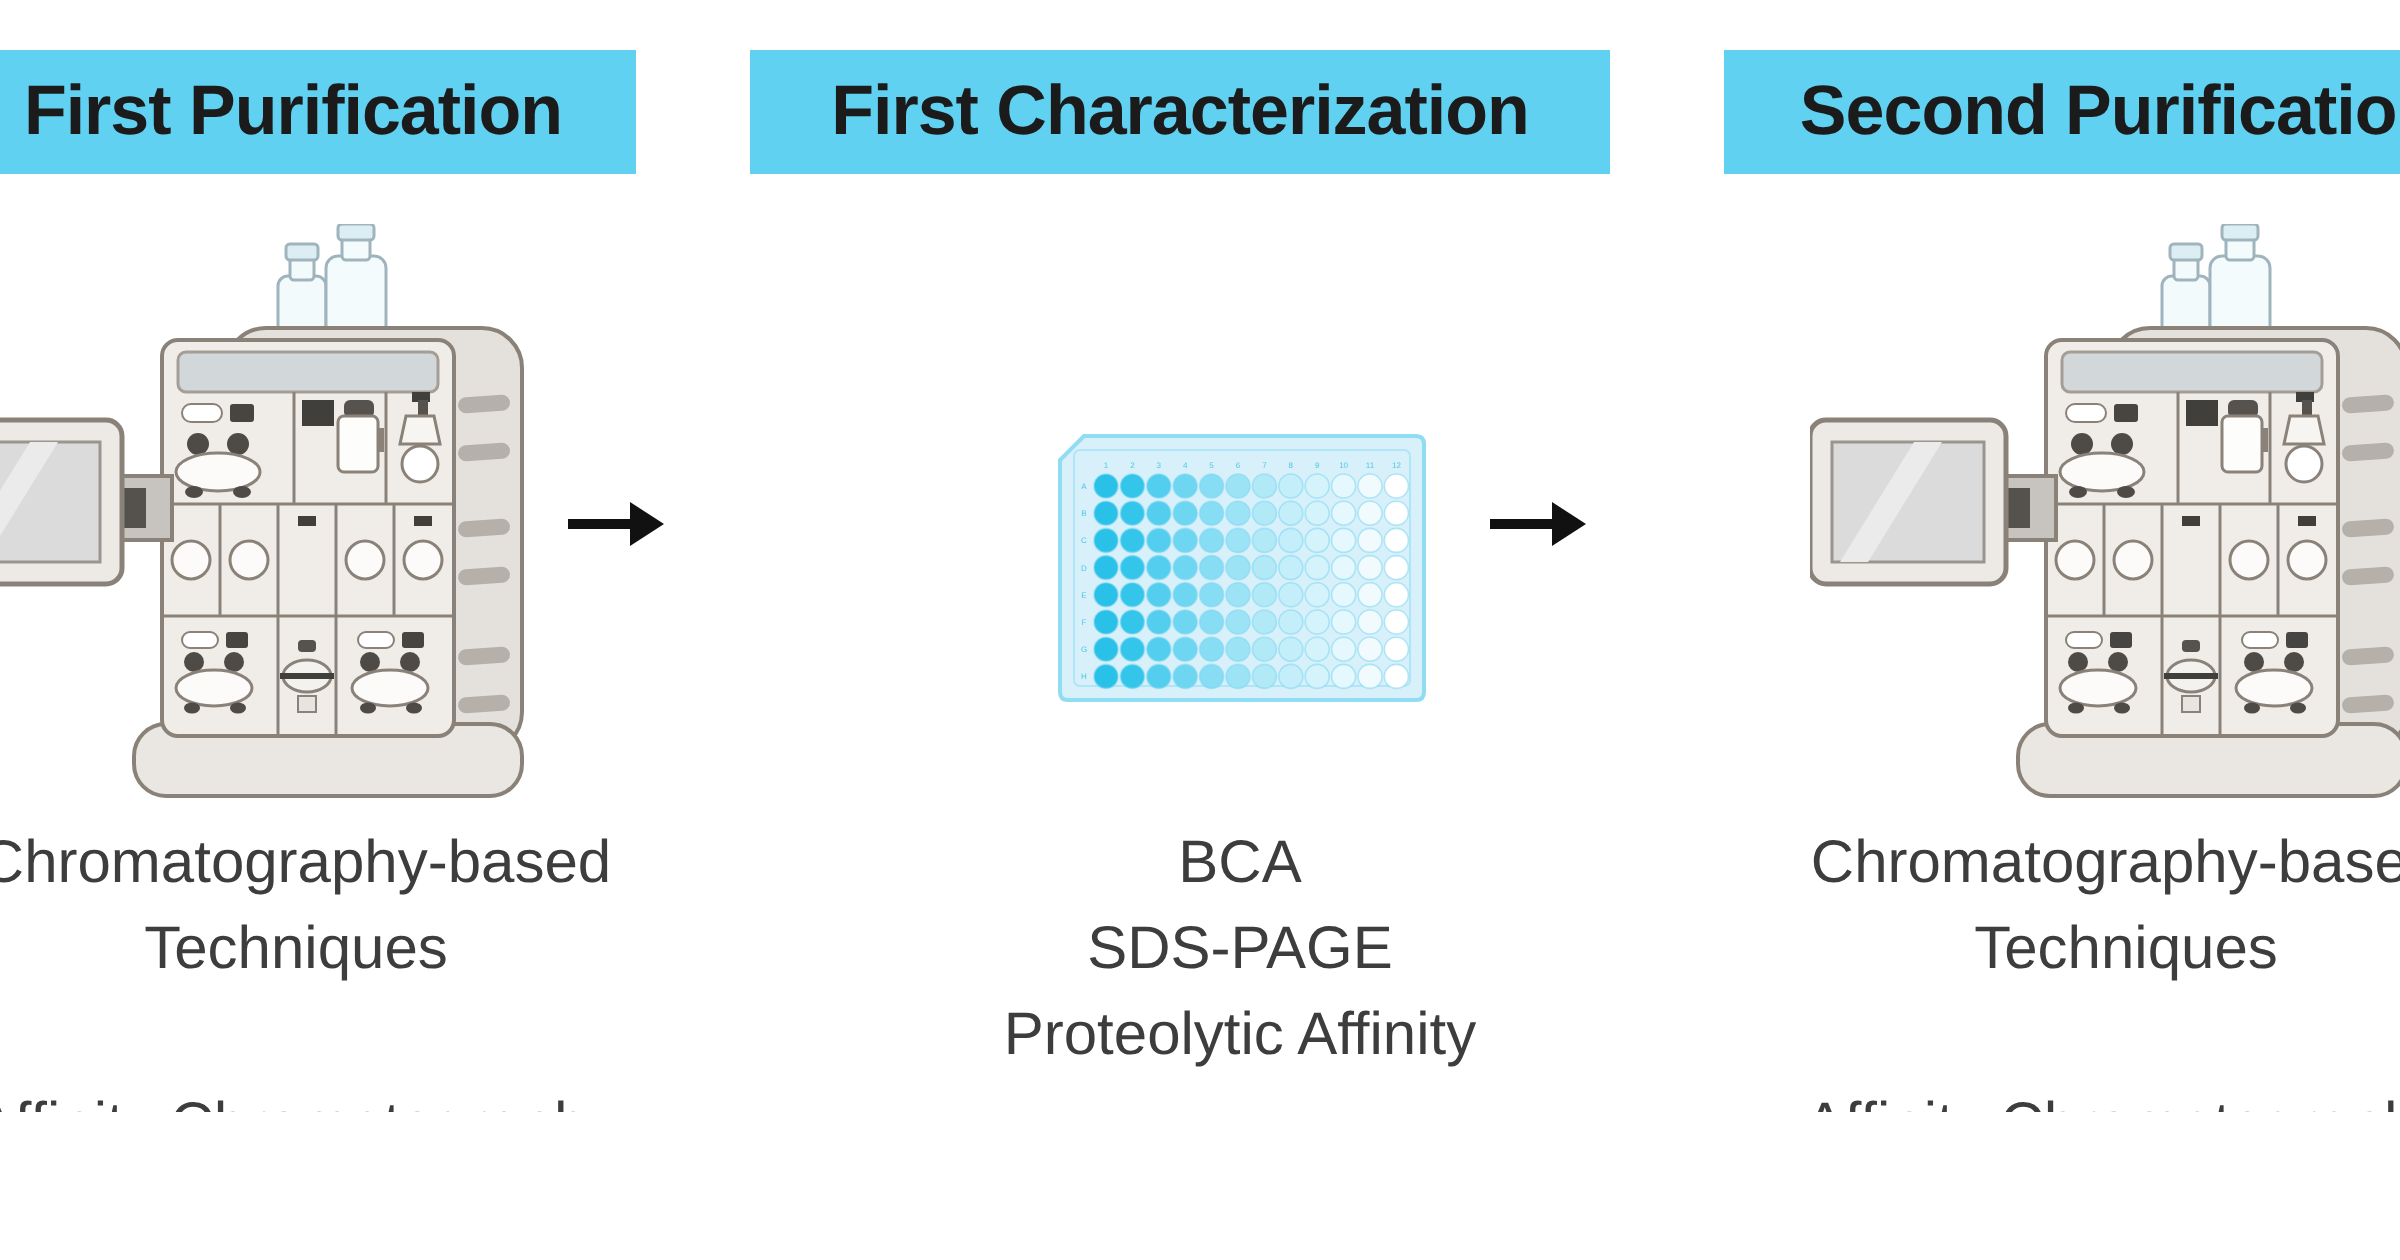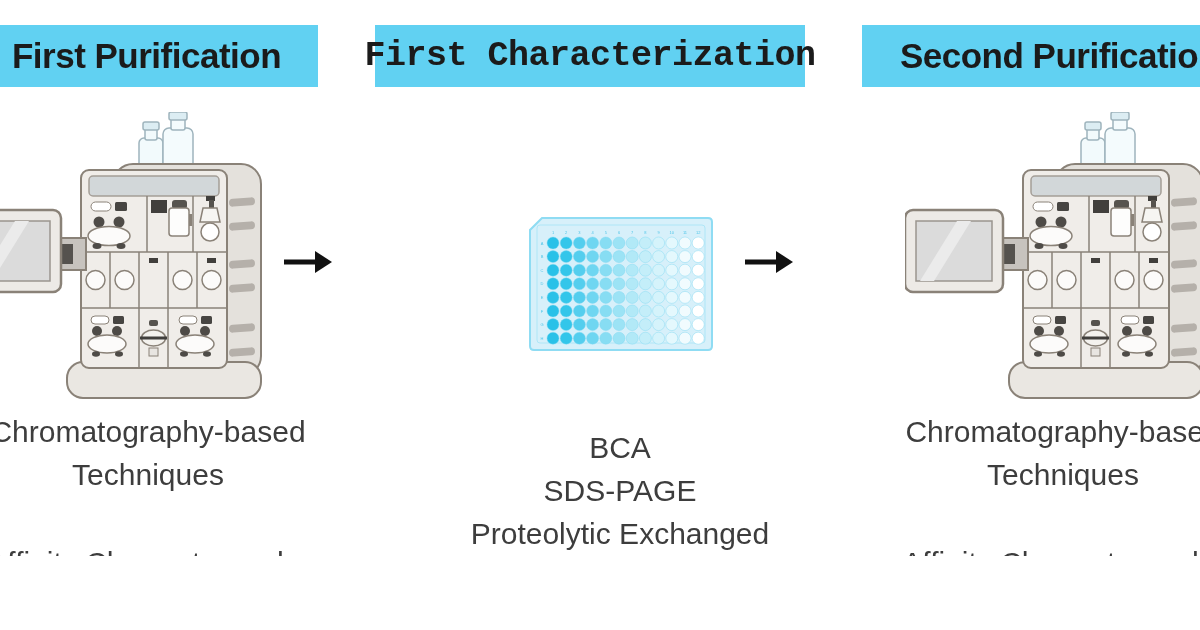--- a/index.html
+++ b/index.html
@@ -7,34 +7,34 @@
     position:relative;width:1200px;height:556px;background:#ffffff;
     overflow:hidden;font-family:"Liberation Sans",sans-serif;
   }
   .step-header{
     position:absolute;top:25px;height:62px;background:#61d1f2;
     display:flex;align-items:center;justify-content:center;
     font-weight:bold;font-size:35px;color:#1b1b1b;letter-spacing:-0.5px;
     white-space:nowrap;
   }
   .hdr-1{left:-25px;width:343px;}
-  .hdr-2{left:375px;width:430px;font-family:Liberation Mono, monospace;}
+  .hdr-2{left:375px;width:430px;}
   .hdr-3{left:862px;width:395px;}
   .illustration{position:absolute;}
   .machine-1{left:-37px;top:112px;width:300px;height:290px;}
   .machine-2{left:905px;top:112px;width:300px;height:290px;}
   .plate-svg{left:526px;top:214px;width:190px;height:140px;}
   .arrow-svg{position:absolute;top:249px;width:50px;height:26px;}
   .arrow-1{left:282px;}
   .arrow-2{left:743px;}
   .text-block{
     position:absolute;width:460px;text-align:center;color:#3d3d3d;
     font-size:30px;line-height:43px;white-space:nowrap;
   }
-  .col1{left:-82px;}  .col2{left:390px;margin-top:16px;}  .col3{left:833px;}
+  .col1{left:-82px;}  .col2{left:390px;}  .col3{left:833px;}
   .cap{top:410px;}   .methods1{top:541px;} .methods2{top:410px;} .methods3{top:541px;}
 </style>
 </head>
 <body>
 
 <div class="canvas">
 
   <svg width="0" height="0" style="position:absolute" aria-hidden="true">
     <defs>
       <symbol id="machine" viewBox="0 0 300 290">
@@ -287,21 +287,21 @@
     <div>Chromatography-based</div>
     <div>Techniques</div>
   </div>
   <div class="text-block col1 methods1">
     <div>Affinity Chromatography</div>
   </div>
 
   <div class="text-block col2 methods2">
     <div>BCA</div>
     <div>SDS-PAGE</div>
-    <div>Proteolytic Exchanged</div>
+    <div>Proteolytic Affinity</div>
   </div>
 
   <div class="text-block col3 cap">
     <div>Chromatography-based</div>
     <div>Techniques</div>
   </div>
   <div class="text-block col3 methods3">
     <div>Affinity Chromatography</div>
     <div>Ion Exchanged Chromatography</div>
   </div>

